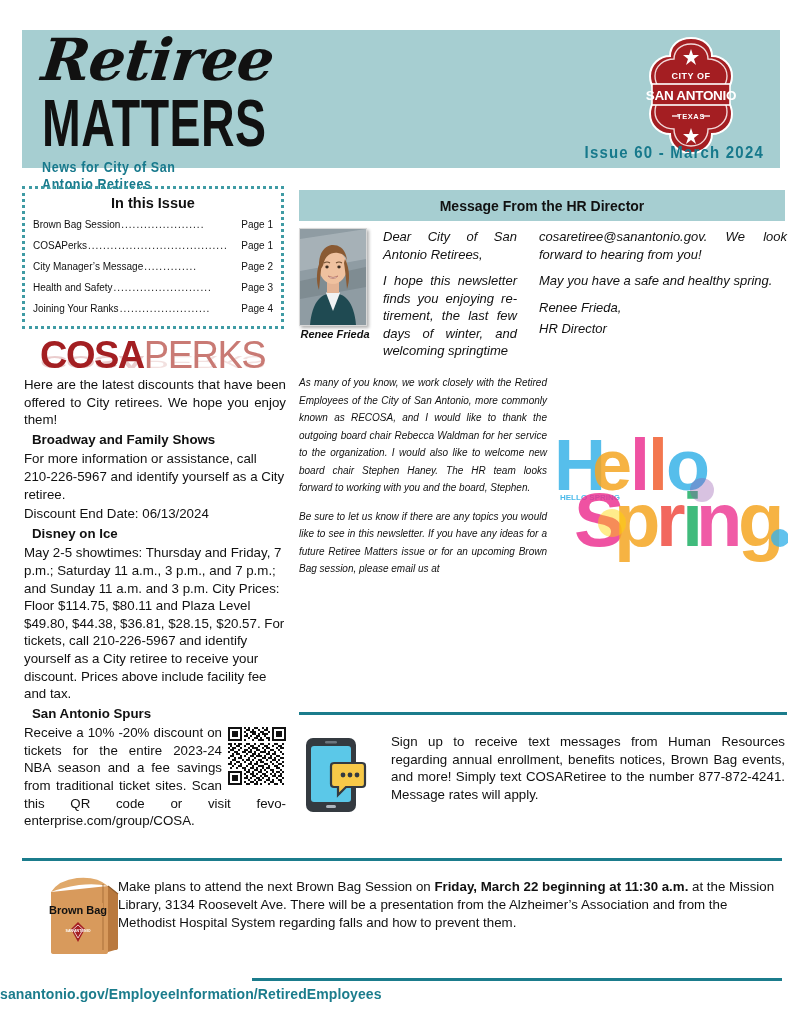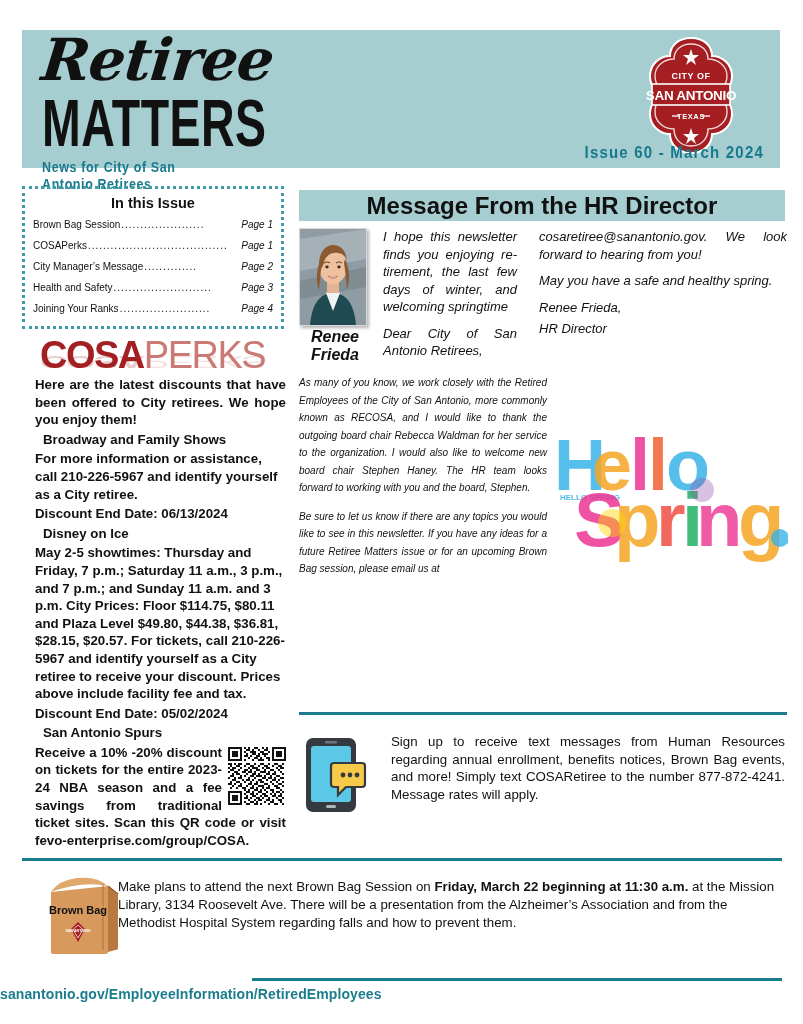--- a/index.html
+++ b/index.html
@@ -120,21 +120,21 @@
     white-space: nowrap;
     overflow: hidden;
   }
   .toc-label { flex: 0 0 auto; }
   .toc-dots {
     flex: 1 1 auto;
     overflow: hidden;
     letter-spacing: 1px;
     margin: 0 1px;
   }
-  .toc-page { flex: 0 0 auto; font-style: italic; }
+  .toc-page { flex: 0 0 auto; }
 
   
   .perks-logo {
     position: absolute;
     left: 40px;
     top: 337px;
     width: 230px;
     height: 36px;
   }
   .perks-cosa {
@@ -166,21 +166,21 @@
   
   .left-col {
     position: absolute;
     left: 24px;
     top: 376px;
     width: 262px;
     font-size: 13.3px;
     line-height: 17.6px;
     color: #111;
   }
-  .left-col p { margin: 0 0 2px 11px; font-weight: bold; }
+  .left-col p { margin: 0 0 2px 0; }
   .just { text-align: justify; }
   .bold-head { font-weight: bold; margin-top: 8px; padding-left: 8px; }
   .spurs-body { position: relative; }
   .qr {
     float: right;
     width: 58px;
     height: 58px;
     margin: 3px 0 2px 6px;
   }
 
@@ -188,21 +188,21 @@
   .hr-banner {
     position: absolute;
     left: 299px;
     top: 190px;
     width: 486px;
     height: 31px;
     background: #a6ced1;
     display: flex;
     align-items: center;
     justify-content: center;
-    font-size: 24px;
+    font-size: 14px;
     font-weight: bold;
     color: #111;
   }
   .hr-body {
     position: absolute;
     left: 299px;
     top: 228px;
     width: 490px;
   }
   .portrait {
@@ -216,21 +216,21 @@
     overflow: hidden;
     background: #9aa7ad;
   }
   .portrait svg { display:block; }
   .portrait-cap {
     position: absolute;
     left: 0;
     top: 100px;
     width: 72px;
     text-align: center;
-    font-size: 16px;
+    font-size: 11px;
     font-weight: bold;
     font-style: italic;
     color: #111;
   }
   .hr-col-a {
     position: absolute;
     left: 84px;
     top: 0;
     width: 134px;
     font-style: italic;
@@ -433,21 +433,20 @@
 
   <div class="left-col">
     <p class="just">Here are the latest discounts that have been offered to City retirees. We hope you enjoy them!</p>
 
     <p class="bold-head">Broadway and Family Shows</p>
     <p>For more information or assistance, call 210-226-5967 and identify yourself as a City retiree.</p>
     <p>Discount End Date: 06/13/2024</p>
 
     <p class="bold-head">Disney on Ice</p>
     <p>May 2-5 showtimes: Thursday and Friday, 7 p.m.; Saturday 11 a.m., 3 p.m., and 7 p.m.; and Sunday 11 a.m. and 3 p.m. City Prices: Floor $114.75, $80.11 and Plaza Level $49.80, $44.38, $36.81, $28.15, $20.57. For tickets, call 210-226-5967 and identify yourself as a City retiree to receive your discount. Prices above include facility fee and tax.</p>
-    <p>Discount End Date: 05/02/2024</p>
 
     <p class="bold-head">San Antonio Spurs</p>
     <div class="spurs-body">
       <div class="qr">
         <svg viewBox="0 0 29 29" width="58" height="58" shape-rendering="crispEdges">
           <rect width="29" height="29" fill="#ffffff"></rect>
           <g fill="#111111">
             <rect x="0" y="0" width="7" height="1"></rect>
               <rect x="0" y="6" width="7" height="1"></rect>
             <rect x="0" y="0" width="1" height="7"></rect>
@@ -681,22 +680,22 @@
         <ellipse cx="27" cy="38" rx="1.7" ry="1.4" fill="#3a2b20"></ellipse>
         <ellipse cx="39" cy="38" rx="1.7" ry="1.4" fill="#3a2b20"></ellipse>
         <path d="M24 34 q3 -2 6 0" stroke="#6b4a2d" stroke-width="1.1" fill="none"></path>
         <path d="M36 34 q3 -2 6 0" stroke="#6b4a2d" stroke-width="1.1" fill="none"></path>
         <path d="M28 47 q5 5 10 0 q-5 3 -10 0 z" fill="#ffffff" stroke="#b5756a" stroke-width="0.8"></path>
       </svg>
     </div>
     <div class="portrait-cap">Renee Frieda</div>
 
     <div class="hr-col-a">
+      <p>Dear City of San Antonio Retirees,</p>
       <p>I hope this newsletter finds you enjoying re-tirement, the last few days of winter, and welcoming springtime</p>
-      <p>Dear City of San Antonio Retirees,</p>
     </div>
 
     <div class="hr-col-b">
       <p>cosaretiree@sanantonio.gov. We look forward to hearing from you!</p>
       <p>May you have a safe and healthy spring.</p>
       <p class="nojust" style="margin-bottom:4px;">Renee Frieda,</p>
       <p class="nojust">HR Director</p>
     </div>
   </div>
 

